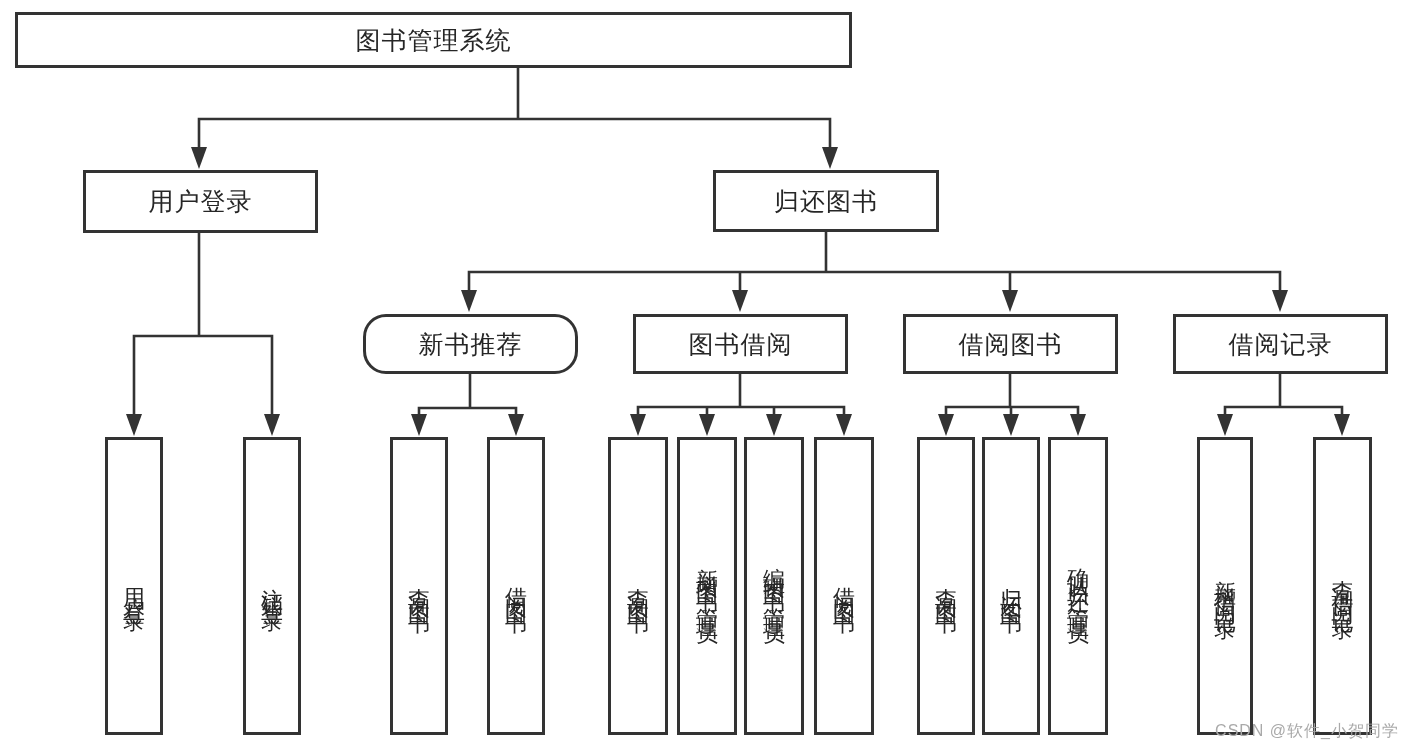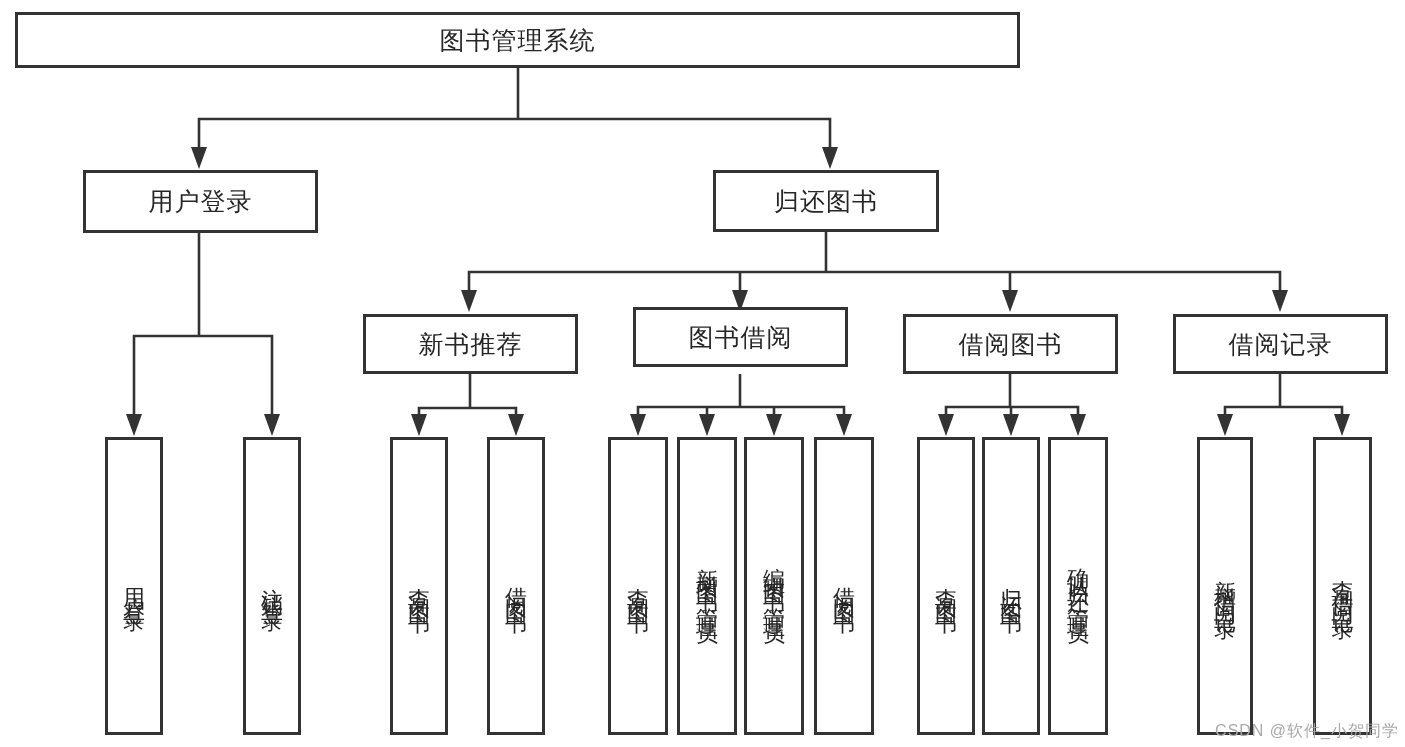--- a/index.html
+++ b/index.html
@@ -94,35 +94,35 @@
       <polygon points="766,414 782,414 774,436"></polygon>
       <polygon points="836,414 852,414 844,436"></polygon>
       <polygon points="938,414 954,414 946,436"></polygon>
       <polygon points="1003,414 1019,414 1011,436"></polygon>
       <polygon points="1070,414 1086,414 1078,436"></polygon>
       <polygon points="1217,414 1233,414 1225,436"></polygon>
       <polygon points="1334,414 1350,414 1342,436"></polygon>
     </g>
   </svg>
 
-  <div class="node" style="left:15px; top:12px; width:1005px; height:56px;">
+  <div class="node" style="left:15px; top:12px; width:837px; height:56px;">
     <span class="h-label">图书管理系统</span>
   </div>
 
   <div class="node" style="left:83px; top:170px; width:235px; height:63px;">
     <span class="h-label">用户登录</span>
   </div>
   <div class="node" style="left:713px; top:170px; width:226px; height:62px;">
     <span class="h-label">归还图书</span>
   </div>
 
-  <div class="node" style="left:363px; top:314px; width:215px; height:60px;">
+  <div class="node" style="left:363px; top:314px; width:215px; height:60px;border-radius:23px;">
     <span class="h-label">新书推荐</span>
   </div>
-  <div class="node" style="left:633px; top:307px; width:215px; height:60px;">
+  <div class="node" style="left:633px; top:314px; width:215px; height:60px;">
     <span class="h-label">图书借阅</span>
   </div>
   <div class="node" style="left:903px; top:314px; width:215px; height:60px;">
     <span class="h-label">借阅图书</span>
   </div>
   <div class="node" style="left:1173px; top:314px; width:215px; height:60px;">
     <span class="h-label">借阅记录</span>
   </div>
 
   <div class="node vert" style="left:105px; top:437px; width:58px; height:298px;">

